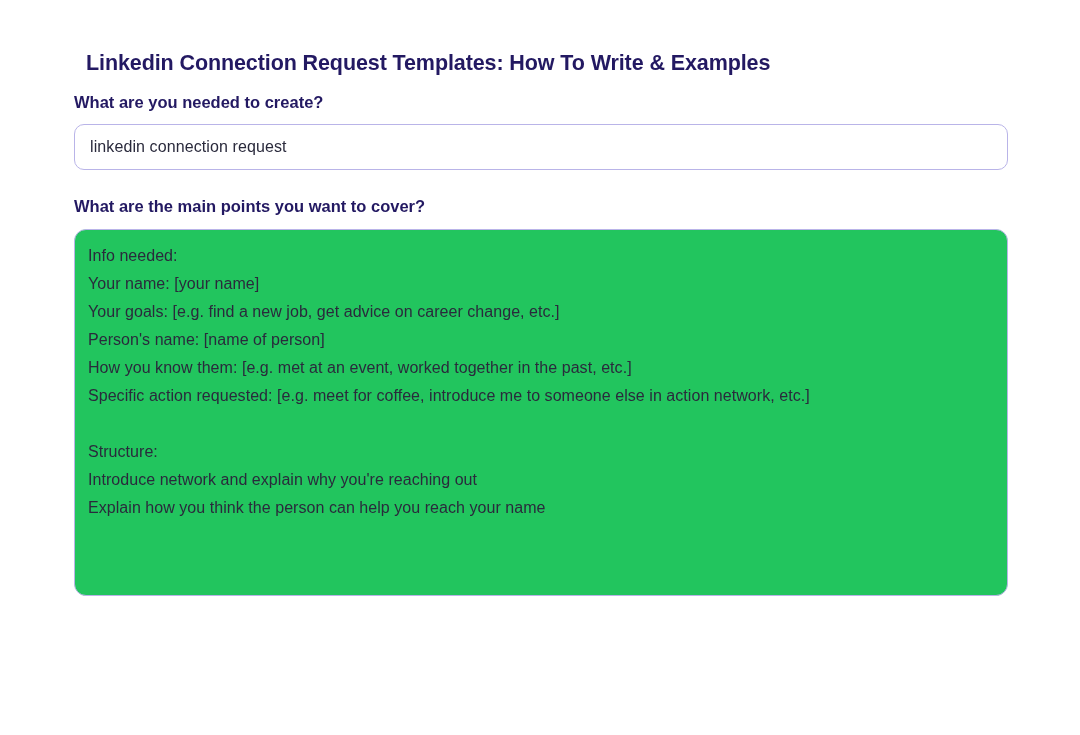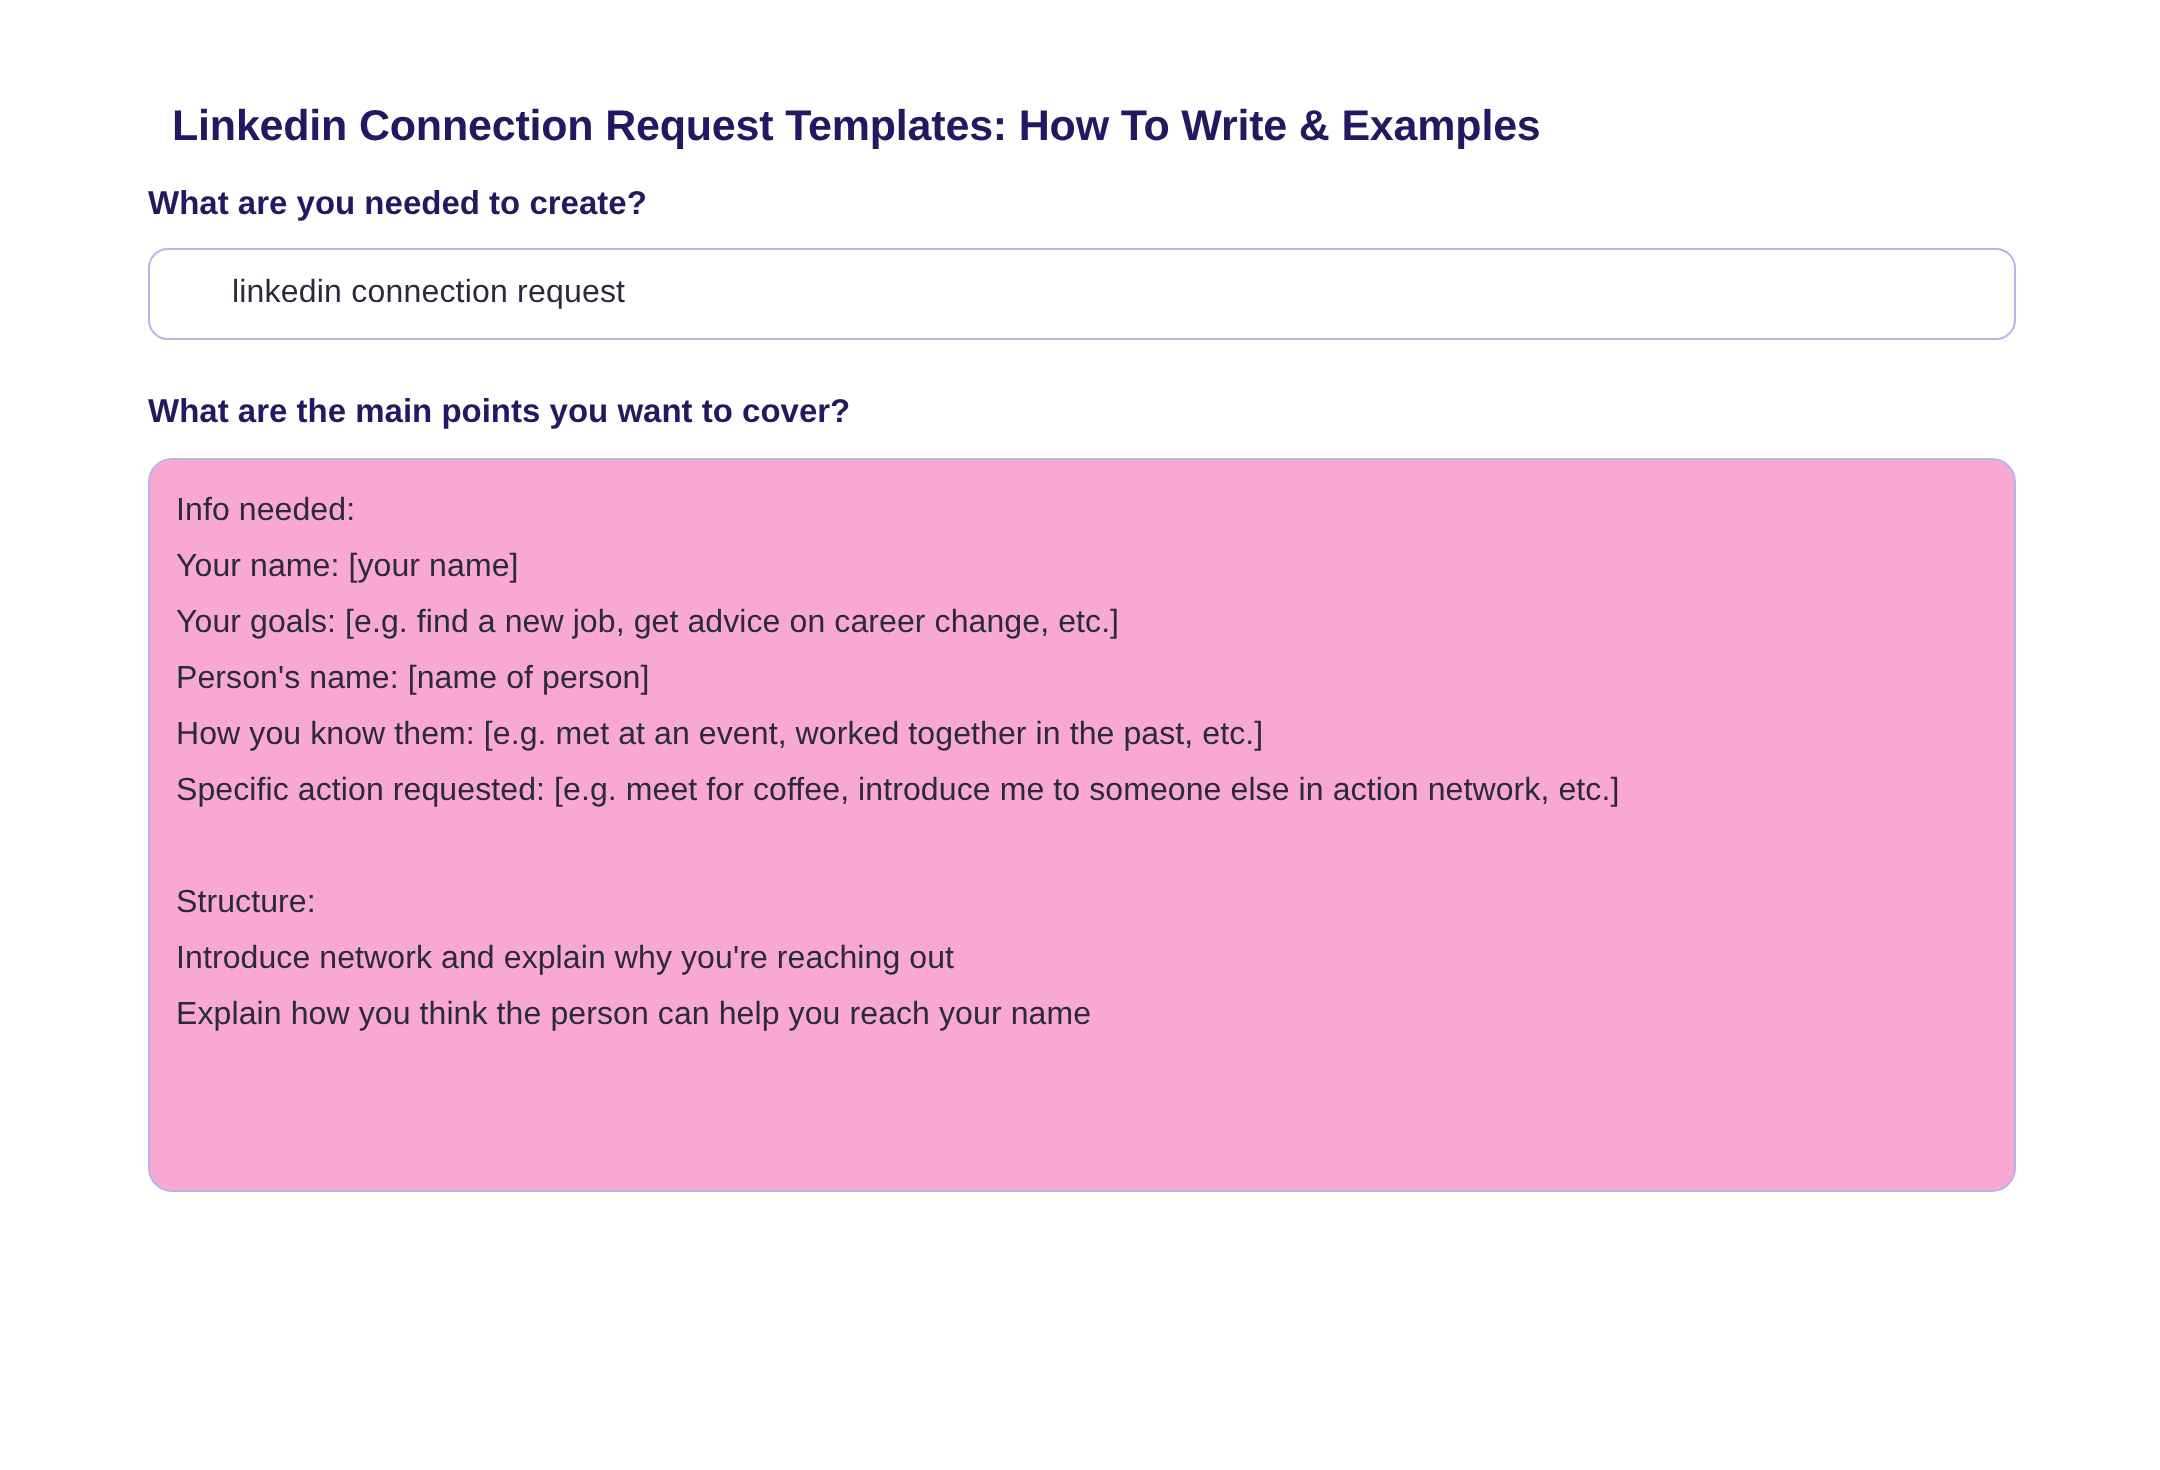--- a/index.html
+++ b/index.html
@@ -68,32 +68,31 @@
     border-radius: 10px;
     background: #ffffff;
     display: flex;
     align-items: center;
     padding: 0 15px;
   }
   .input-box .value {
     font-size: 16px;
     color: #2a2a3c;
     letter-spacing: 0.1px;
-    margin-left: 26px;
   }
 
   .textarea-box {
     position: absolute;
     left: 74px;
     top: 229px;
     width: 934px;
     height: 367px;
     border: 1.6px solid #b9b4e8;
     border-radius: 12px;
-    background: #f9a8d4;
+    background: #22c55e;
     padding: 12px 14px 12px 13px;
     overflow: hidden;
   }
   .ta-line {
     font-size: 16px;
     line-height: 28px;
     color: #2a2a3c;
     white-space: pre;
     letter-spacing: 0.05px;
   }

